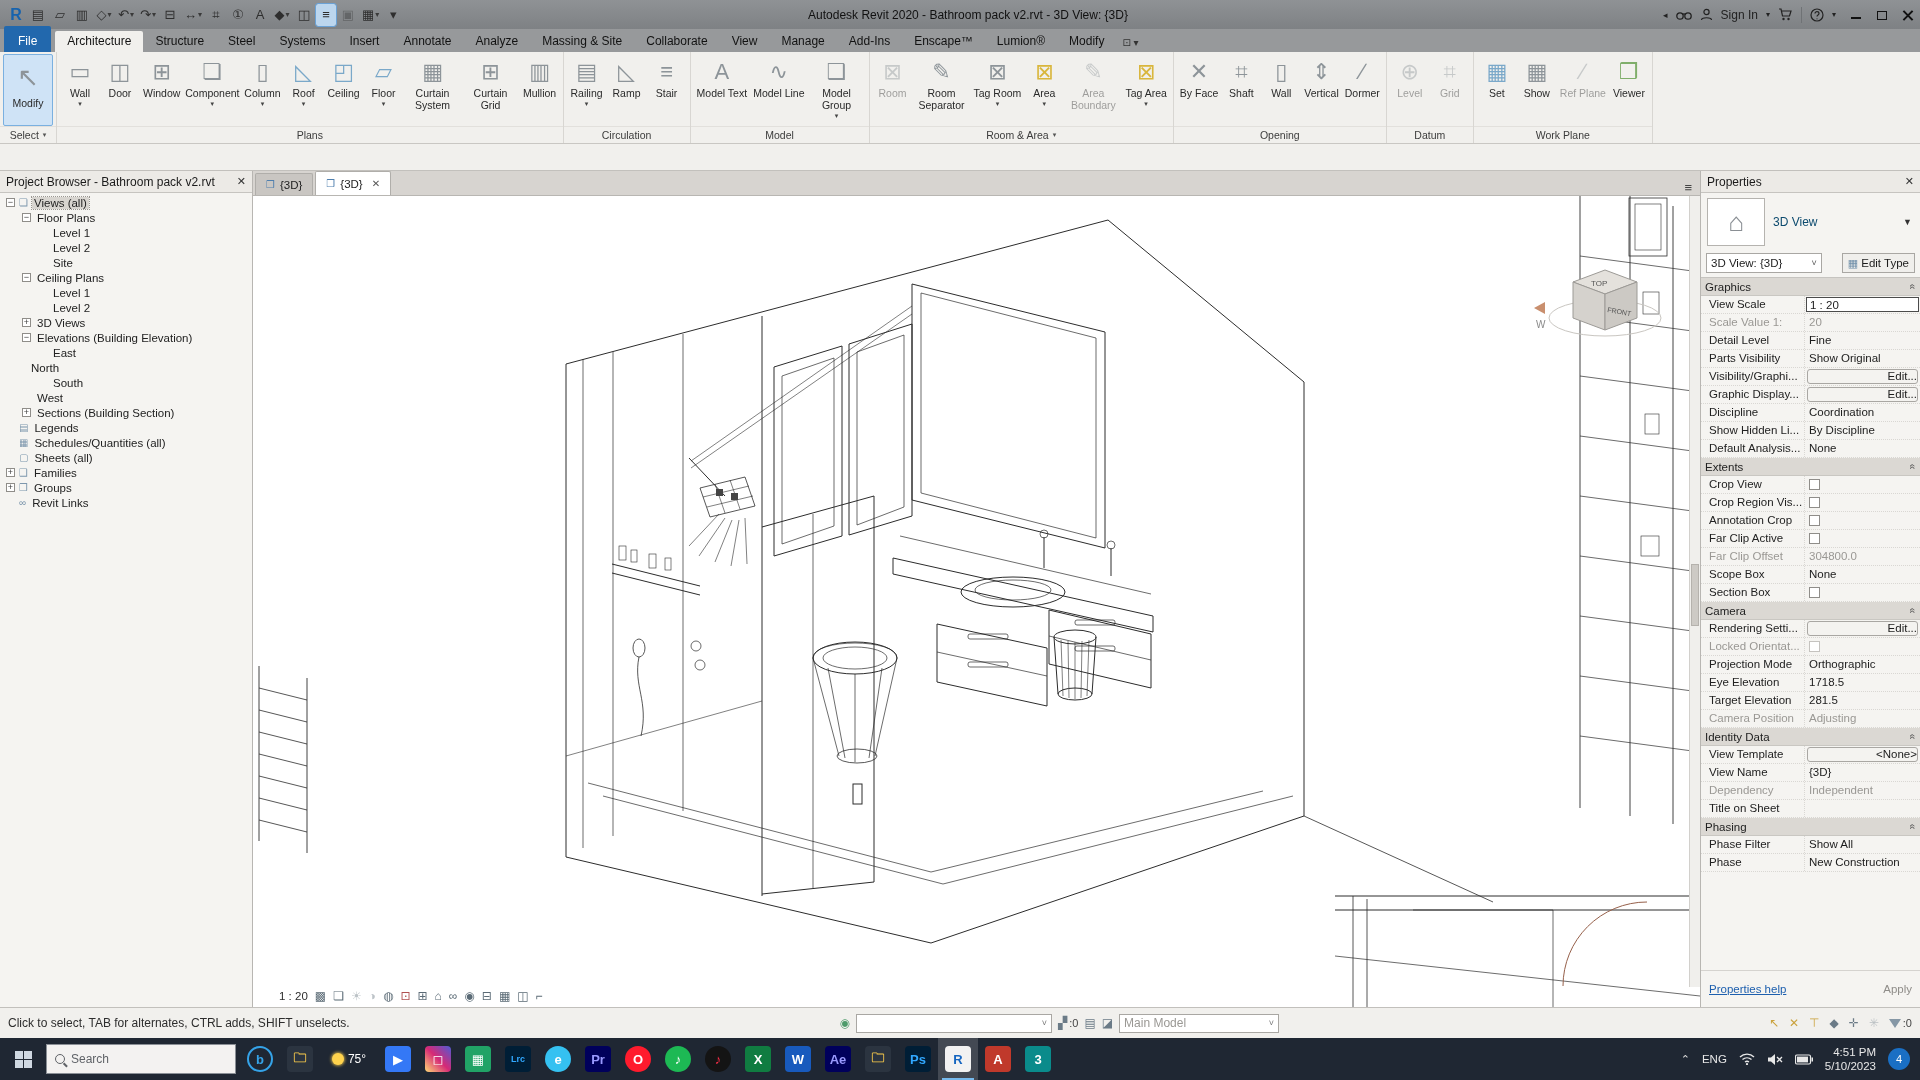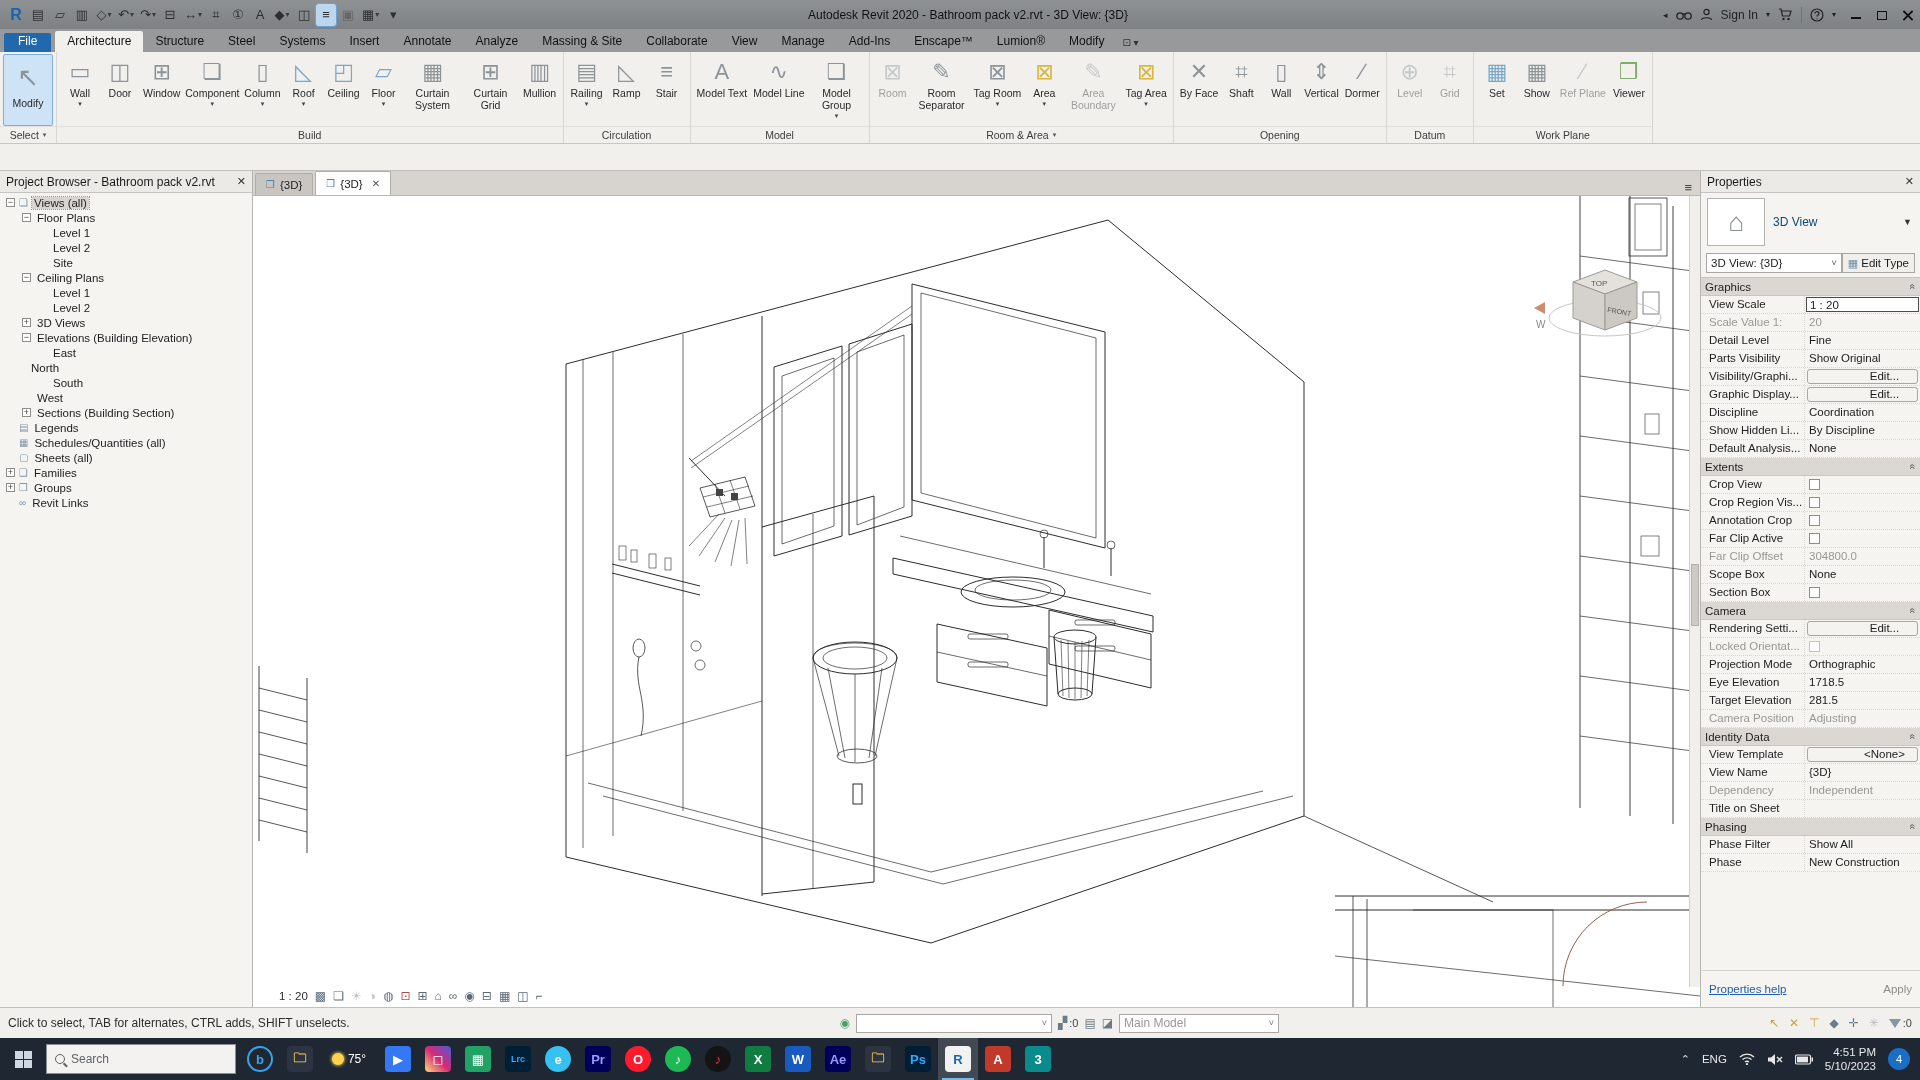--- a/index.html
+++ b/index.html
@@ -24,21 +24,21 @@
   .winctl { display:flex; align-items:center; gap:14px; margin-left:6px; }
   .wc { width:12px; height:12px; position:relative; }
   .wc-min:after { content:""; position:absolute; left:1px; right:1px; bottom:2px; border-bottom:2px solid #111; }
   .wc-rest:after { content:""; position:absolute; left:1px; top:2px; width:8px; height:7px; border:1.5px solid #111; }
   .wc-close:before,.wc-close:after { content:""; position:absolute; left:5px; top:0; width:2px; height:13px; background:#111; }
   .wc-close:before { transform:rotate(45deg); } .wc-close:after { transform:rotate(-45deg); }
 
   
   .rtabs { height:23px; background:#97999b; display:flex; align-items:flex-end; padding-left:4px; flex:0 0 auto; }
   .rtab { padding:3px 12px 4px; font-size:12px; color:#121212; white-space:nowrap; }
-  .rtab.file { background:#2268ad; color:#fff; margin-right:4px; border-radius:2px 2px 0 0; padding:1px 14px 4px; }
+  .rtab.file { background:#2268ad; color:#fff; margin-right:4px; border-radius:2px 2px 0 0; padding:8px 14px 4px; }
   .rtab.active { background:#f1f0ed; border-radius:2px 2px 0 0; }
   .rtab.toggle { font-size:10px; color:#333; padding:3px 6px 4px; }
 
   
   .ribbon { height:92px; background:#f1f0ed; border-bottom:1px solid #c9c7c3; display:flex; flex:0 0 auto; }
   .rpanel { display:flex; flex-direction:column; border-right:1px solid #d8d6d2; }
   .rbody { flex:1; display:flex; align-items:stretch; padding:2px 3px 0; }
   .rbtn { display:flex; flex-direction:column; align-items:center; justify-content:flex-start; min-width:40px; max-width:58px; padding:2px 2px 0; border:1px solid transparent; border-radius:2px; background:none; font-family:inherit; }
   .rbtn .ricon { height:30px; display:flex; align-items:center; justify-content:center; font-size:22px; color:#8d9499; line-height:1; }
   .rbtn .ricon.blue { color:#7aa8c9; } .rbtn .ricon.yellow { color:#d9b63c; } .rbtn .ricon.green { color:#7fae6a; }
@@ -84,34 +84,34 @@
   .vb-ico { font-size:12px; color:#5b6b76; }
   .vb-ico.dim { opacity:.4; }
   .vb-ico.red { color:#b05050; }
 
   
   .props { width:220px; background:#f5f4f1; border-left:1px solid #b8b6b2; display:flex; flex-direction:column; position:relative; }
   .typebox { display:flex; align-items:center; gap:8px; padding:5px 6px; }
   .typeimg { width:58px; height:48px; background:#fff; border:1px solid #b5b3af; display:flex; align-items:center; justify-content:center; font-size:26px; color:#8a8f94; }
   .typename { flex:1; font-size:12px; color:#0c4a6e; }
   .typecaret { font-size:9px; color:#333; padding-right:2px; }
-  .edittype { display:flex; align-items:center; gap:0; padding:2px 5px 4px; }
+  .edittype { display:flex; align-items:center; gap:20px; padding:2px 5px 4px; }
   .et-combo { flex:1; height:20px; border:1px solid #a9a7a3; background:#fff; display:flex; align-items:center; padding:0 4px; font-size:11.5px; }
   .et-combo .c { margin-left:auto; font-size:9px; color:#555; }
   .et-btn { height:20px; border:1px solid #a9a7a3; background:#f0efec; display:flex; align-items:center; gap:3px; padding:0 5px; font-size:11.5px; }
   .et-btn .bicon { color:#6f8fa9; font-size:11px; }
   .pgrid { flex:1; overflow:hidden; border-top:1px solid #c6c4c0; }
   .psec { height:18px; background:#dbd8d3; display:flex; align-items:center; padding:0 4px; font-size:11.5px; color:#222; border-bottom:1px solid #c9c7c2; }
   .psec .chev { margin-left:auto; display:inline-block; transform:rotate(90deg); font-size:10px; color:#555; }
   .prow { height:18px; display:flex; border-bottom:1px dotted #d9d7d3; font-size:11.5px; }
   .plab { width:104px; padding:2px 2px 0 8px; border-right:1px dotted #d9d7d3; color:#222; white-space:nowrap; overflow:hidden; }
   .plab.dim, .pv.dim { color:#9a9894; }
   .pv { flex:1; padding:2px 3px 0 4px; white-space:nowrap; overflow:hidden; position:relative; }
   .pv .vinput { position:absolute; inset:1px; border:1px solid #4b4b4b; background:#fff; padding:1px 3px; }
-  .pv .vbtn { position:absolute; inset:1px 2px; border:1px solid #a9a7a3; border-radius:3px; background:#f4f3f0; text-align:center; line-height:13px;padding-left:44px; }
+  .pv .vbtn { position:absolute; inset:1px 2px; border:1px solid #a9a7a3; border-radius:3px; background:#f4f3f0; text-align:right; line-height:13px;padding-left:44px; }
   .pv .chk { width:11px; height:11px; border:1px solid #8f8d89; background:#fff; display:inline-block; margin-top:1px; }
   .pv .chk.dim { border-color:#c5c3bf; }
   .props-foot { position:absolute; left:0; right:0; bottom:0; height:22px; display:flex; align-items:center; padding:18px 8px; background:#f5f4f1; border-top:1px solid #d5d3cf; }
   .phelp { color:#1d5fae; text-decoration:underline; font-size:11.5px; }
   .papply { margin-left:auto; color:#8f8d89; font-size:11.5px; }
 
   
   .statusbar { height:31px; background:#f1f0ed; border-top:1px solid #c2c0bc; display:flex; align-items:center; padding:0 8px; gap:6px; flex:0 0 auto; font-size:12px; color:#2d2d2d; }
   .sb-combo { width:196px; height:19px; border:1px solid #a9a7a3; background:#fff; display:flex; align-items:center; padding:0 4px; color:#888; }
   .sb-combo .c { margin-left:auto; font-size:9px; color:#777; }
@@ -326,21 +326,21 @@
           <button class="rbtn">
             <div class="ricon">⊞</div>
             <div class="rlabel">Curtain Grid</div>
           </button>
           <button class="rbtn">
             <div class="ricon">▥</div>
             <div class="rlabel">Mullion</div>
           </button>
         </div>
         <div class="plabel">
-          <span>Build</span>
+          <span>Plans</span>
         </div>
       </div>
       <div class="rpanel">
         <div class="rbody">
           <button class="rbtn">
             <div class="ricon">▤</div>
             <div class="rlabel">Railing</div>
             <div class="rcaret">▾</div>
           </button>
           <button class="rbtn">

